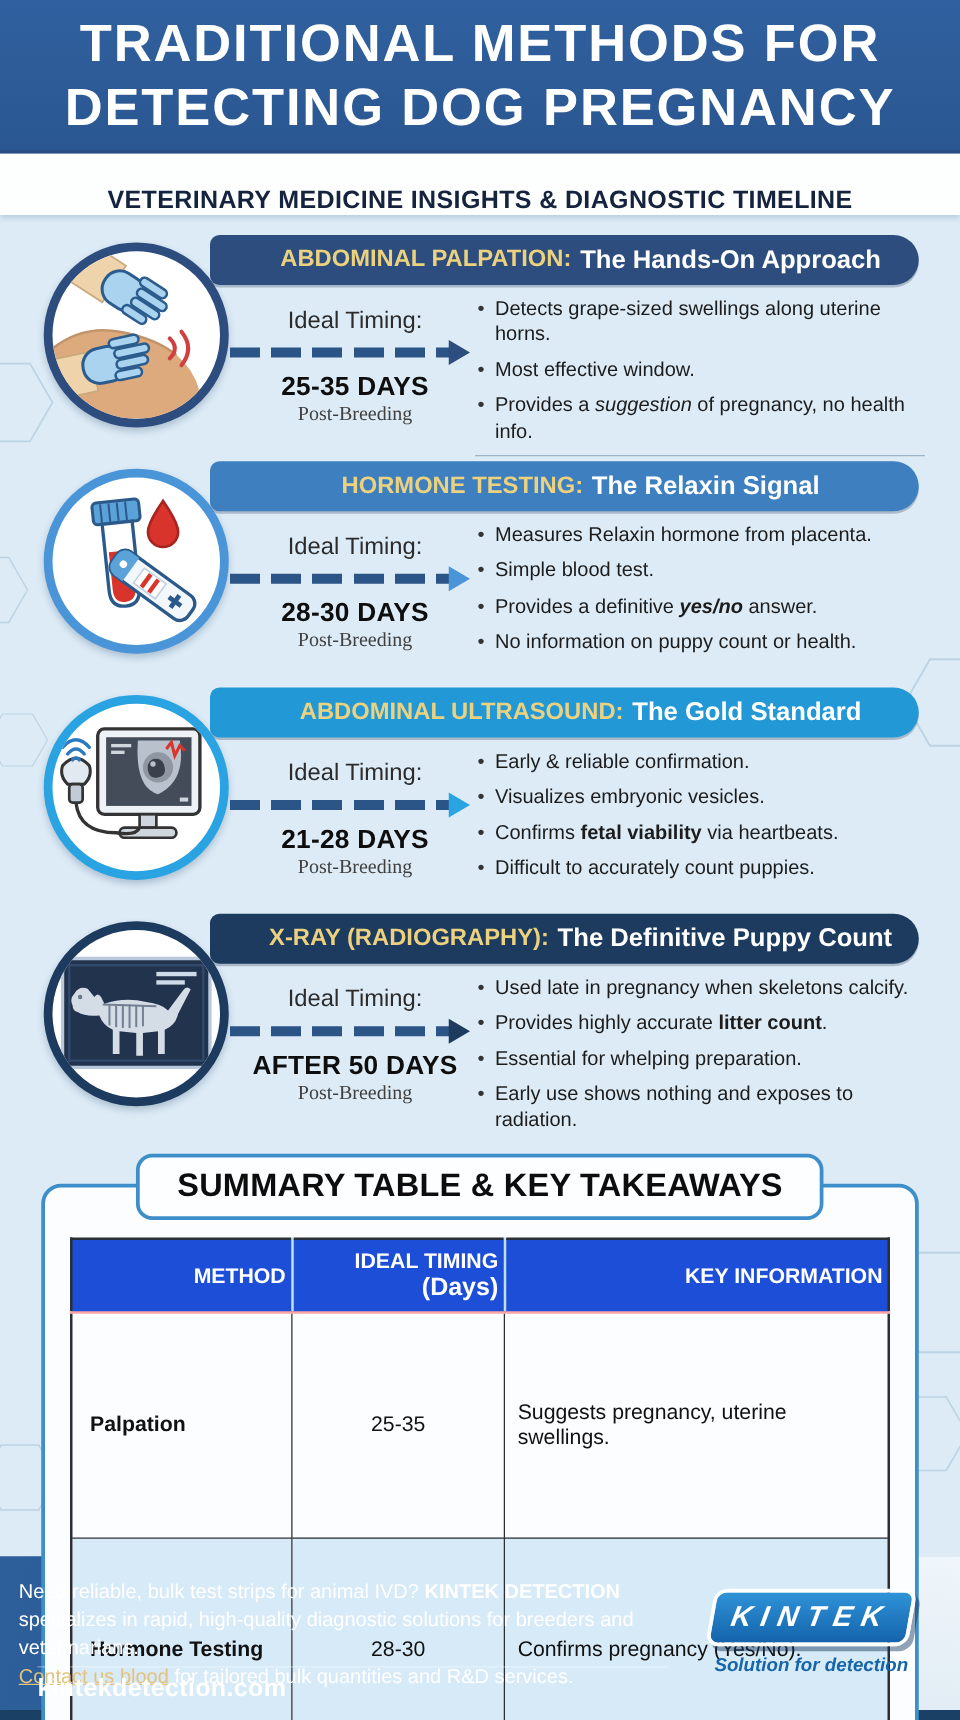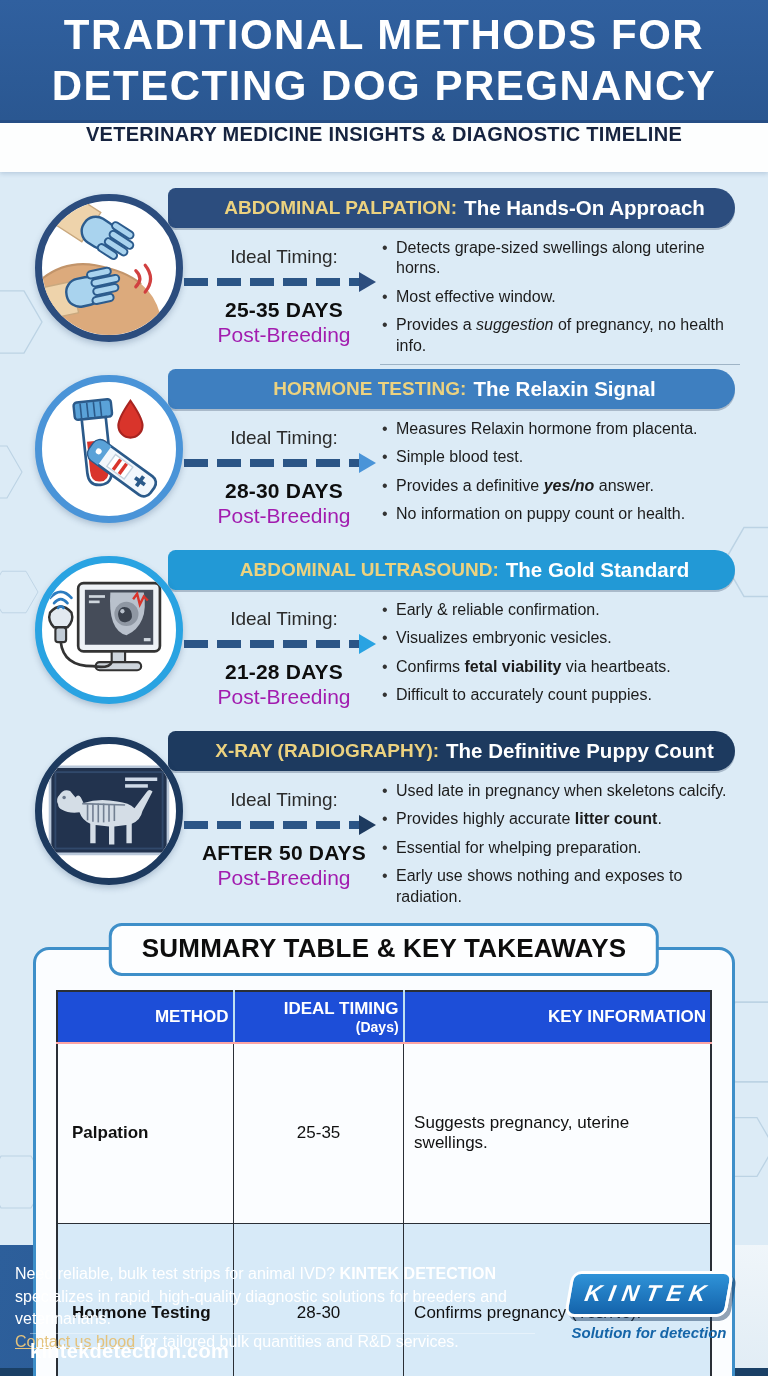--- a/index.html
+++ b/index.html
@@ -1,23 +1,23 @@
 <!DOCTYPE html>
 <html><head>
 <meta charset="utf-8">
 <style>
   * { margin:0; padding:0; box-sizing:border-box; }
   html,body { width:768px; height:1376px; overflow:hidden; }
   body { font-family:"Liberation Sans", sans-serif; background:#dcebf6; position:relative; }
 
   
   .header { height:123px; background:linear-gradient(180deg,#30609f,#2a5791); border-bottom:3px solid #274f86;
-            display:flex; flex-direction:column; justify-content:center; align-items:center; }
+            display:flex; flex-direction:column; justify-content:center; }
   .header h1 { color:#fff; font-size:42px; font-weight:700; letter-spacing:1.5px; line-height:1.22; text-align:center; }
-  .subbar { height:49px; background:#fdfefe; display:flex; align-items:flex-start; justify-content:center;
+  .subbar { height:49px; background:#fdfefe; display:flex; align-items:flex-end; justify-content:center;
             box-shadow:0 2px 4px rgba(40,80,130,.18); position:relative; z-index:2; }
   .subbar h2 { color:#16233f; font-size:20px; font-weight:700; letter-spacing:.3px; }
 
   
   .main { position:relative; height:1073px; padding-top:14px; z-index:1; }
   .hexbg { position:absolute; inset:0; pointer-events:none; z-index:0; }
 
   .method { position:relative; height:180px; z-index:1; }
   .method + .method { margin-top:1px; }
   .m1 { --acc:#2c4d7e; --circ:#2c4d7e; }
@@ -38,40 +38,40 @@
 
   .mrow { position:absolute; left:198px; right:16px; top:50px; display:flex; }
   .timing { width:172px; flex:0 0 172px; text-align:center; padding-top:10px; }
   .timing .tlabel { font-size:19px; color:#2b2b2b; }
   .arrowwrap { position:relative; height:18px; margin:5px 0 7px; }
   .dashbar { position:absolute; left:-14px; right:10px; top:5px; height:8px;
              background:repeating-linear-gradient(90deg,#2b5586 0 24px, transparent 24px 33px); }
   .ahead { position:absolute; right:-6px; top:50%; transform:translateY(-50%); width:0; height:0;
            border-top:10px solid transparent; border-bottom:10px solid transparent; border-left:17px solid var(--circ); }
   .timing .tdays { font-size:21px; font-weight:700; color:#0e0e0e; letter-spacing:.2px; }
-  .timing .tsub  { font-size:21px; color:#a21caf; margin-top:1px; }
+  .timing .tsub  { font-size:16px; color:#404040; margin-top:1px;font-family:Liberation Serif, serif; }
 
   .bullets { flex:1; list-style:none; padding-left:10px; padding-top:2px; }
   .bullets li { position:relative; padding-left:16px; font-size:16px; color:#1c1c1c; line-height:1.28; margin-bottom:8px; }
   .bullets li::before { content:"•"; position:absolute; left:2px; color:#333; }
   .footnote { margin:2px 12px 0 10px; border-top:1.5px solid #9fb4c6; padding-top:7px; font-size:15.5px; color:#1c1c1c; }
   .footnote:empty { display:none; }
 
   
   .summary { position:relative; margin:38px 33px 0; background:#fbfdff; border:3px solid #3e8fc9;
              border-radius:16px; padding:26px 20px 16px; z-index:1; }
   .summary-tab { position:absolute; top:-27px; left:50%; transform:translateX(-50%); background:#fdfeff;
                  border:3px solid #3e8fc9; border-radius:13px; padding:7px 30px 9px; white-space:nowrap; }
   .summary-tab h3 { font-size:26px; font-weight:700; color:#0d0d0d; letter-spacing:.2px; }
 
   table.sum { width:100%; border-collapse:collapse; border:2.5px solid #2a2f36; margin-top:14px; }
   table.sum th { background:#1d4ed8; color:#fff; font-size:17px; font-weight:700; text-align:right;
                  padding:7px 4px; border-left:2px solid #bfe0f2; border-bottom:2px solid #fca5a5; }
   table.sum th:first-child { border-left:none; }
-  table.sum th .l2 { display:block; font-size:14px; }
+  table.sum th .l2 { display:block; font-size:20px; }
   table.sum td { font-size:17px; color:#111; padding:8px 10px; border:1.5px solid #2a2f36; }
   table.sum col.c1 { width:27%; } table.sum col.c2 { width:26%; } table.sum col.c3 { width:47%; }
   table.sum td.method { font-weight:700; padding-left:14px; }
   table.sum td.days { text-align:center; }
   table.sum tr:nth-child(odd) { background:#fbfdff; }
   table.sum tr:nth-child(even) { background:#d7eaf8; }
 
   
   .footer { position:absolute; left:0; bottom:0; width:768px; height:131px;
             background:linear-gradient(100deg,#2d5f9b 0%, #26548d 55%, #1f4a80 100%); overflow:hidden; }

